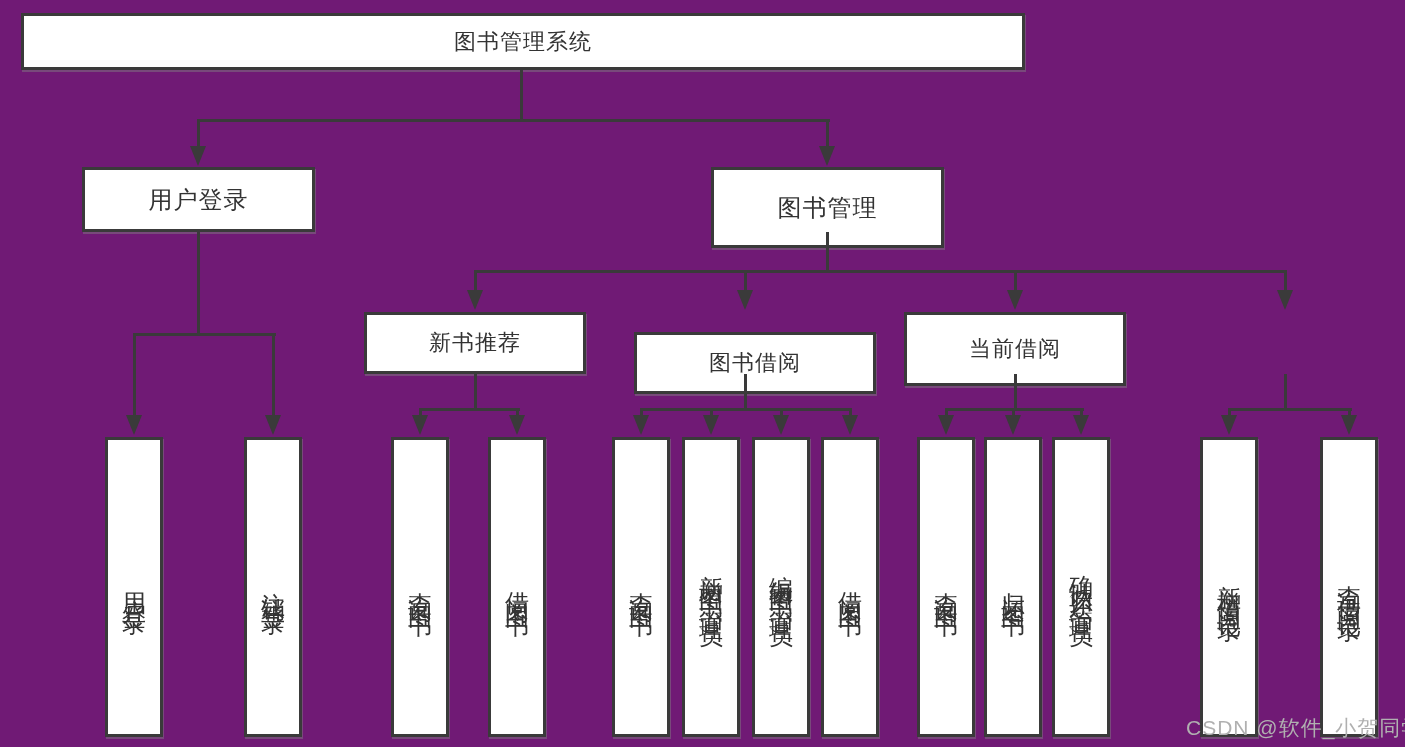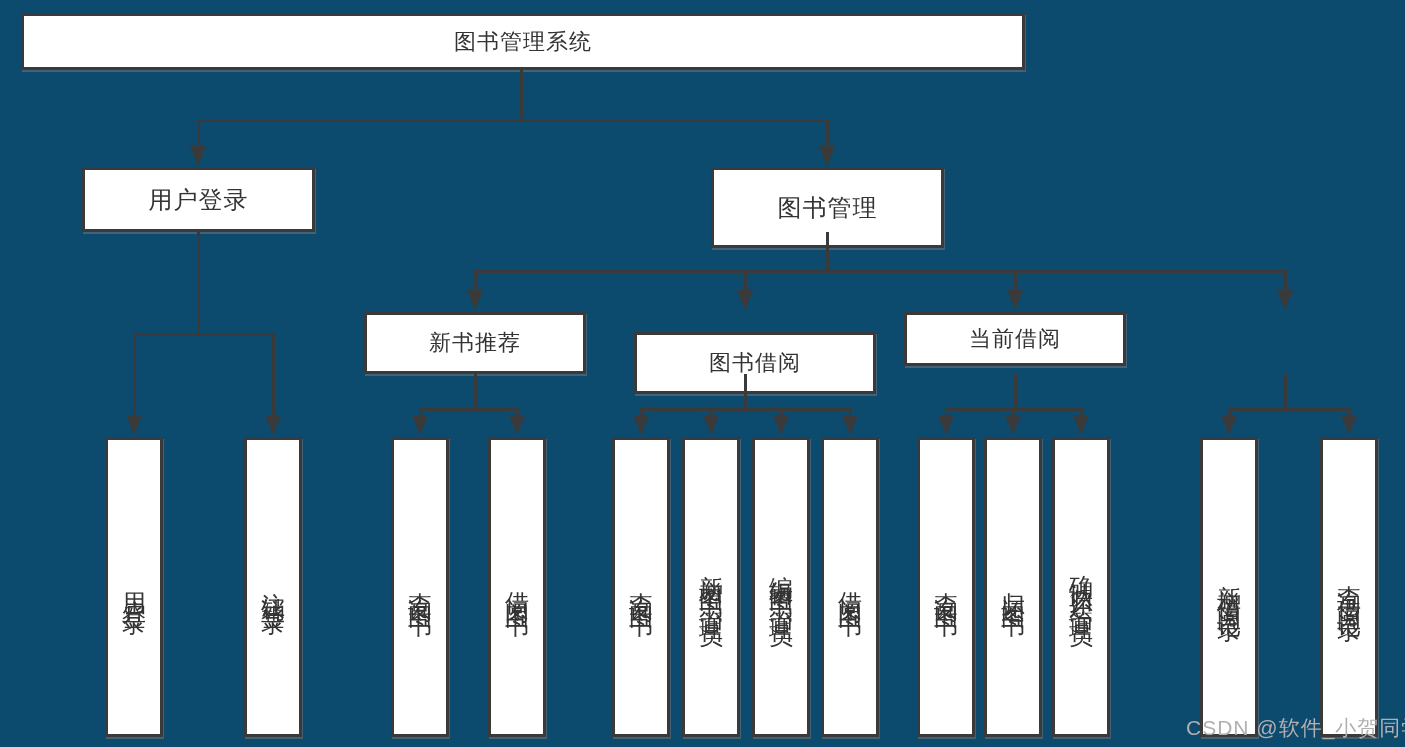--- a/index.html
+++ b/index.html
@@ -1,17 +1,17 @@
 <!DOCTYPE html>
 <html><head>
 <meta charset="utf-8">
 <style>
   html,body { margin:0; padding:0; background:#ffffff; }
   .canvas {
-    position:relative; width:1405px; height:747px; background:#0c4a6e;
+    position:relative; width:1405px; height:747px; background:#701a75;
     font-family:"Liberation Sans","DejaVu Sans",sans-serif; color:#333333; overflow:hidden;
   }
   .box {
     position:absolute; box-sizing:border-box; border:3px solid #3a3a3a; background:#ffffff;
     display:flex; align-items:center; justify-content:center;
     box-shadow:1px 2px 0 rgba(130,130,130,0.45);
   }
   .box span { letter-spacing:1px; white-space:nowrap; }
   .root-box span { font-size:22px; }
   .l2-box  span { font-size:24px; }
@@ -47,21 +47,21 @@
   <div class="box l2-box" style="left:711px;top:167px;width:233px;height:81px">
     <span>图书管理</span>
   </div>
 
   <div class="box l3-box" style="left:364px;top:312px;width:222px;height:62px">
     <span>新书推荐</span>
   </div>
   <div class="box l3-box" style="left:634px;top:332px;width:242px;height:62px">
     <span>图书借阅</span>
   </div>
-  <div class="box l3-box" style="left:904px;top:312px;width:222px;height:54px">
+  <div class="box l3-box" style="left:904px;top:312px;width:222px;height:74px">
     <span>当前借阅</span>
   </div>
 
   <div class="box leaf-box" style="left:105px;top:437px;width:58px;height:300px">
     <span>用户登录</span>
   </div>
   <div class="box leaf-box" style="left:244px;top:437px;width:58px;height:300px">
     <span>注销登录</span>
   </div>
 

